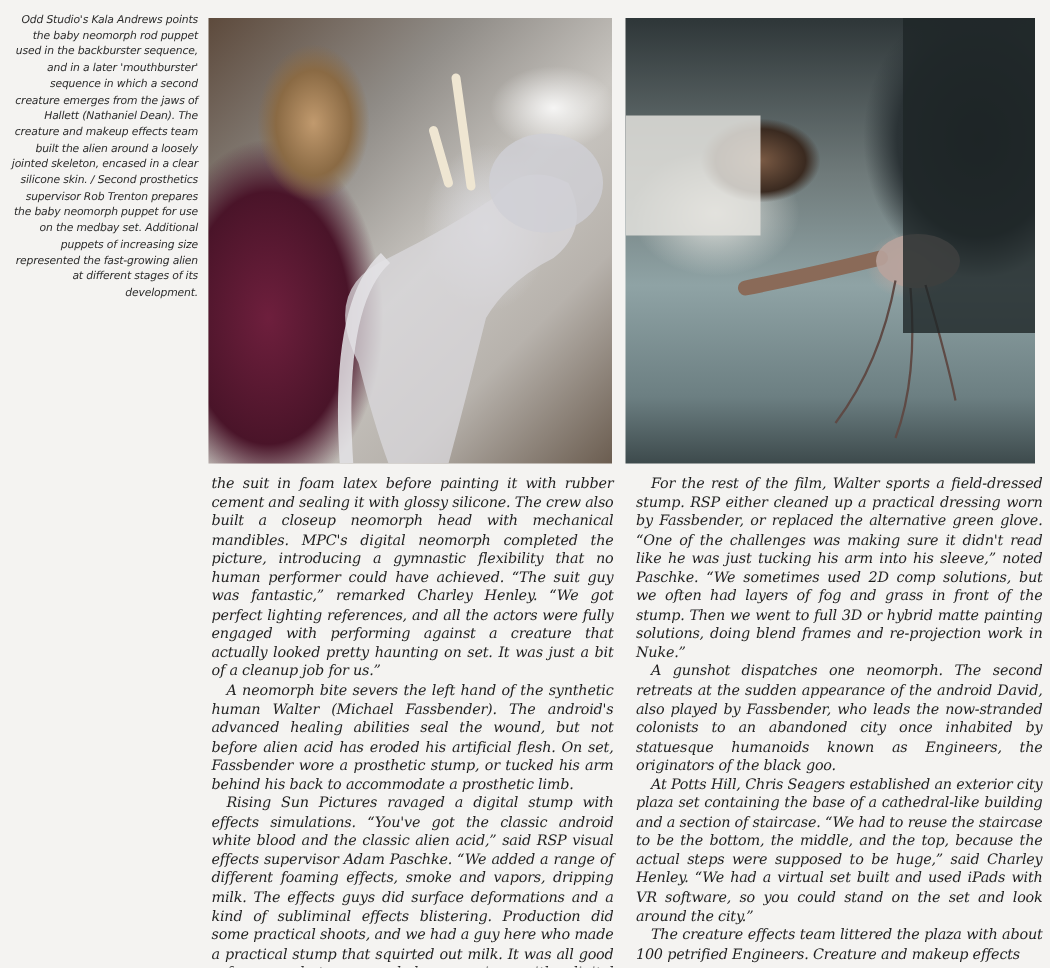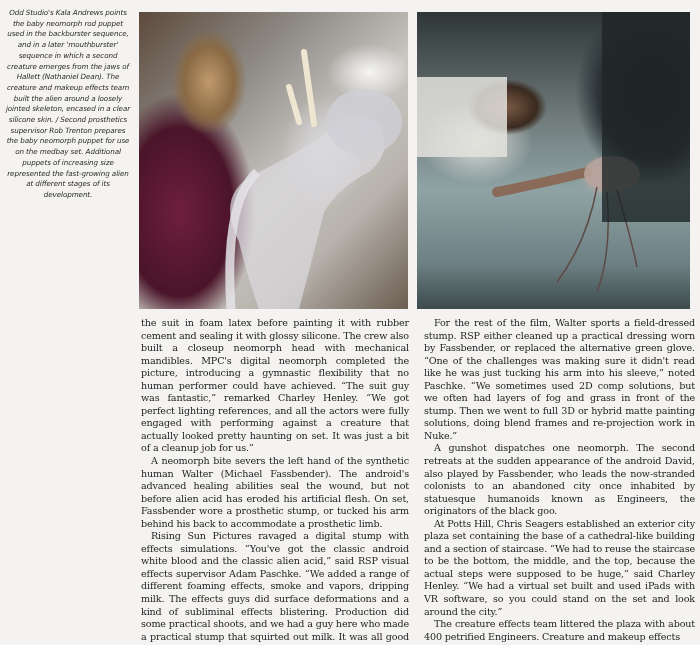--- a/index.html
+++ b/index.html
@@ -3,21 +3,21 @@
   <meta charset="utf-8">
   <style>
     html, body { margin:0; padding:0; }
     body {
       width:700px; height:645px; position:relative; overflow:hidden;
       background:#f4f3f1;
     }
     .caption {
       position:absolute; left:4px; top:8px; width:128px;
       font-family:"DejaVu Sans", sans-serif; font-style:italic;
-      font-size:7.2px; line-height:10.7px; color:#2b2b2b; text-align:center;
+      font-size:7.2px; line-height:10.7px; color:#2b2b2b; text-align:right;
       letter-spacing:-0.1px;
     }
     .photo {
       position:absolute; top:12px; height:297px; overflow:hidden;
     }
     .photo-left { left:139px; width:269px;
       background:
         radial-gradient(ellipse 60px 40px at 230px 60px, rgba(255,255,255,0.85), rgba(255,255,255,0) 70%),
         radial-gradient(ellipse 50px 70px at 70px 70px, #c19a6e 0%, #8a6a44 50%, rgba(0,0,0,0) 75%),
         radial-gradient(ellipse 60px 80px at 185px 140px, rgba(220,220,225,0.9), rgba(200,200,210,0) 70%),
@@ -33,21 +33,21 @@
         linear-gradient(180deg, #2e3638 0%, #6f7a7a 35%, #8fa3a5 60%, #6c7f82 85%, #3d4a4c 100%);
     }
     .photo-shape { position:absolute; }
     .body-col {
       position:absolute; top:317px;
       font-family:"DejaVu Serif", serif; font-size:9.6px; line-height:12.55px;
       color:#1e1e1e; text-align:justify; letter-spacing:-0.15px;
     }
     .col-left { left:141px; width:268px; }
     .col-right { left:424px; width:271px; }
-    .body-col p { margin:0; text-indent:0; }
+    .body-col p { margin:0; text-indent:0;font-style:italic; }
     .body-col p.indent { text-indent:10px; }
     .folio {
       position:absolute; right:12px; top:624px;
       font-family:Liberation Serif, serif; font-size:15px; color:#2a2a2a;
       letter-spacing:0.2px;
       margin-top:40px;
     }
     .folio .box {
       display:inline-block; width:7px; height:7px; border:1px solid #2a2a2a;
       margin:0 3px; vertical-align:0px;
@@ -81,19 +81,19 @@
 <div class="body-col col-left">
   <p>the suit in foam latex before painting it with rubber cement and sealing it with glossy silicone. The crew also built a closeup neomorph head with mechanical mandibles. MPC's digital neomorph completed the picture, introducing a gymnastic flexibility that no human performer could have achieved. “The suit guy was fantastic,” remarked Charley Henley. “We got perfect lighting references, and all the actors were fully engaged with performing against a creature that actually looked pretty haunting on set. It was just a bit of a cleanup job for us.”</p>
   <p class="indent">A neomorph bite severs the left hand of the synthetic human Walter (Michael Fassbender). The android's advanced healing abilities seal the wound, but not before alien acid has eroded his artificial flesh. On set, Fassbender wore a prosthetic stump, or tucked his arm behind his back to accommodate a prosthetic limb.</p>
   <p class="indent">Rising Sun Pictures ravaged a digital stump with effects simulations. “You've got the classic android white blood and the classic alien acid,” said RSP visual effects supervisor Adam Paschke. “We added a range of different foaming effects, smoke and vapors, dripping milk. The effects guys did surface deformations and a kind of subliminal effects blistering. Production did some practical shoots, and we had a guy here who made a practical stump that squirted out milk. It was all good reference, but we ended up going with digital solutions.”</p>
 </div>
 
 <div class="body-col col-right">
   <p class="indent">For the rest of the film, Walter sports a field-dressed stump. RSP either cleaned up a practical dressing worn by Fassbender, or replaced the alternative green glove. “One of the challenges was making sure it didn't read like he was just tucking his arm into his sleeve,” noted Paschke. “We sometimes used 2D comp solutions, but we often had layers of fog and grass in front of the stump. Then we went to full 3D or hybrid matte painting solutions, doing blend frames and re-projection work in Nuke.”</p>
   <p class="indent">A gunshot dispatches one neomorph. The second retreats at the sudden appearance of the android David, also played by Fassbender, who leads the now-stranded colonists to an abandoned city once inhabited by statuesque humanoids known as Engineers, the originators of the black goo.</p>
   <p class="indent">At Potts Hill, Chris Seagers established an exterior city plaza set containing the base of a cathedral-like building and a section of staircase. “We had to reuse the staircase to be the bottom, the middle, and the top, because the actual steps were supposed to be huge,” said Charley Henley. “We had a virtual set built and used iPads with VR software, so you could stand on the set and look around the city.”</p>
-  <p class="indent">The creature effects team littered the plaza with about 400 petrified Engineers. Creature and makeup effects</p>
+  <p class="indent">The creature effects team littered the plaza with about 100 petrified Engineers. Creature and makeup effects</p>
 </div>
 
 <div class="folio">
   <span>CINEFEX</span>
   <span>153</span><span class="box"></span><span>23</span>
 </div>
 
 </body></html>

